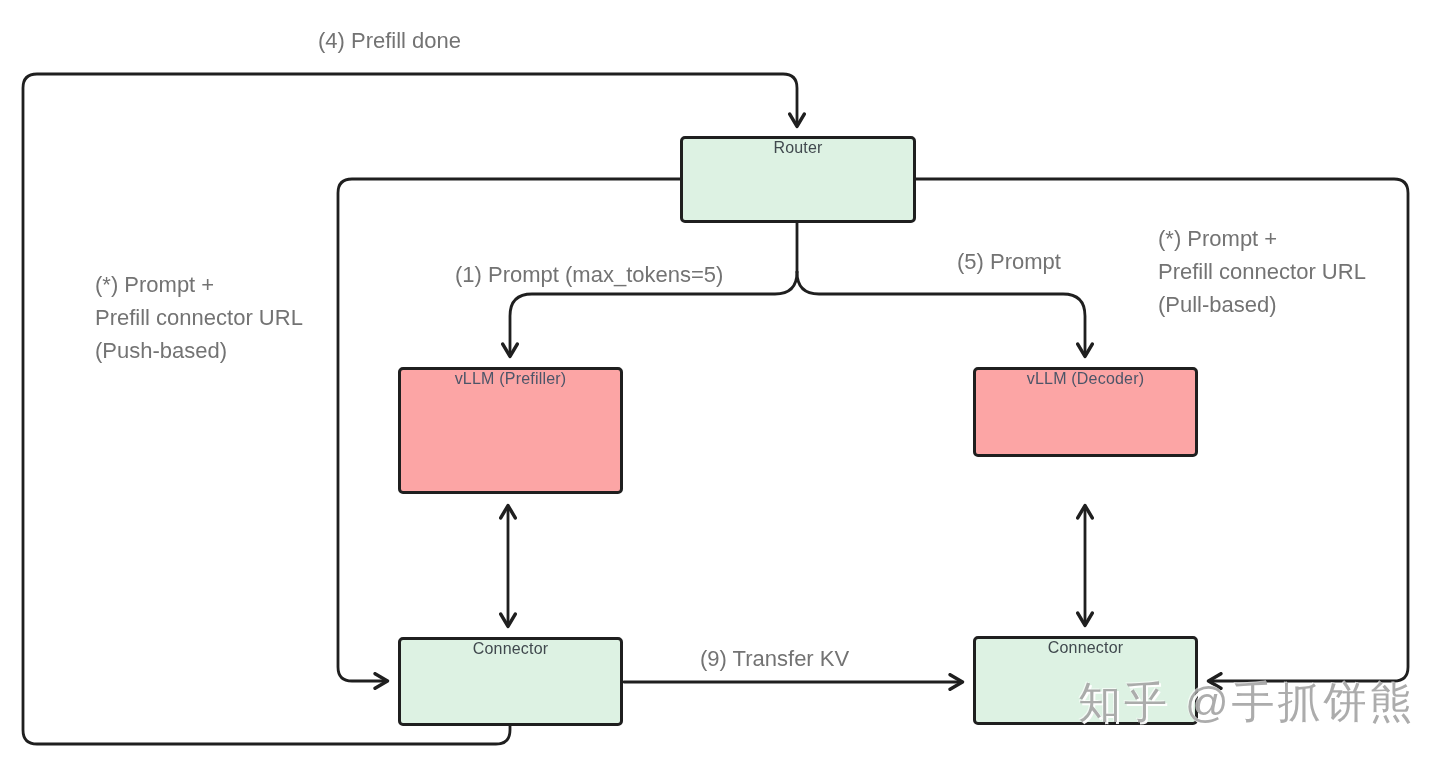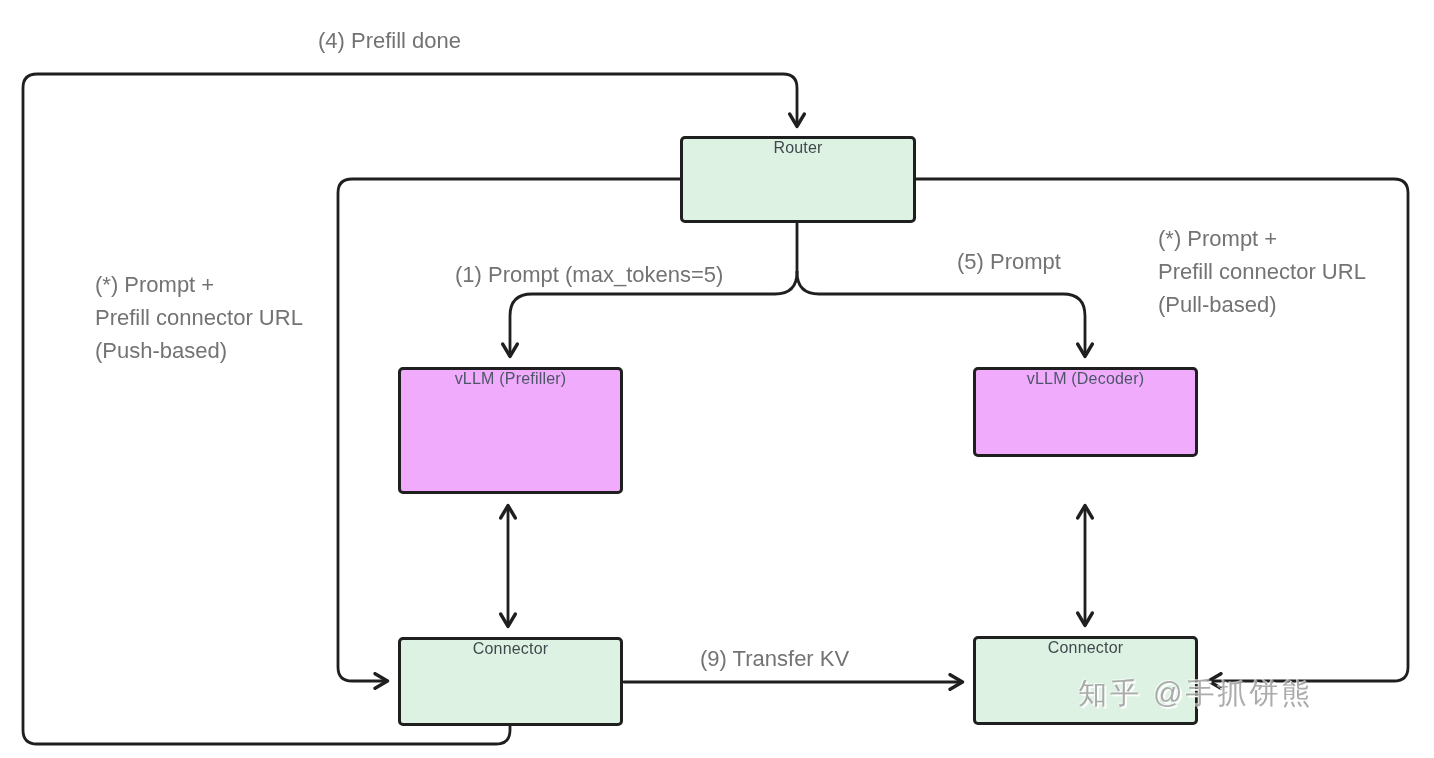--- a/index.html
+++ b/index.html
@@ -12,21 +12,21 @@
   svg.wires{position:absolute;left:0;top:0;z-index:1;}
 
   .node{
     position:absolute;z-index:2;
     border:3px solid #1f1f1f;border-radius:5px;
     display:flex;align-items:flex-start;justify-content:center;
     font-size:16px;color:#40494e;letter-spacing:.2px;
     box-sizing:border-box;
   }
   .node.green{background:#ddf2e3;}
-  .node.blue{background:#f0abfc;color:#4d5568;}
+  .node.blue{background:#fca5a5;color:#4d5568;}
 
   .node-router{left:680px;top:136px;width:236px;height:87px;}
   .node-prefiller{left:398px;top:367px;width:225px;height:127px;}
   .node-decoder{left:973px;top:367px;width:225px;height:90px;}
   .node-connector-left{left:398px;top:637px;width:225px;height:89px;}
   .node-connector-right{left:973px;top:636px;width:225px;height:89px;}
 
   .edge-label{
     position:absolute;z-index:3;
     font-size:22px;line-height:33px;color:#737373;
@@ -37,21 +37,21 @@
   .lbl-prompt-decode{left:957px;top:245px;text-align:right;}
   .lbl-push{left:95px;top:268px;}
   .lbl-pull{left:1158px;top:222px;}
   .lbl-save-kv{left:527px;top:509px;}
   .lbl-load-kv{left:1100px;top:518px;}
   .lbl-transfer-kv{left:700px;top:642px;}
 
   .watermark{
     position:absolute;z-index:10;
     left:1078px;top:674px;
-    font-size:29px;letter-spacing:3px;
+    font-size:43px;letter-spacing:3px;
     color:rgba(158,158,158,.85);
     text-shadow:2px 2px 0 rgba(255,255,255,.95),-1px -1px 0 rgba(255,255,255,.65);
     white-space:nowrap;
   }
 </style>
 </head>
 <body>
 
 <div class="stage">
 

